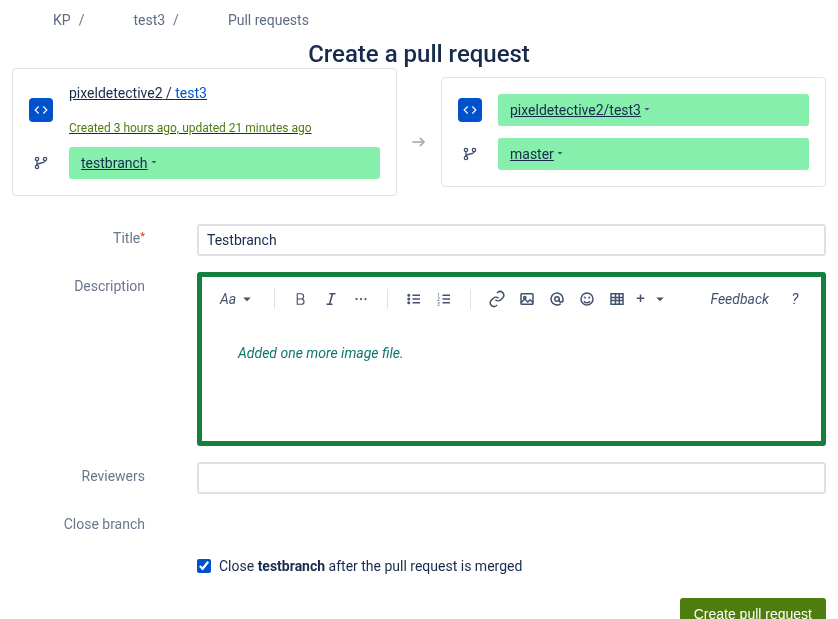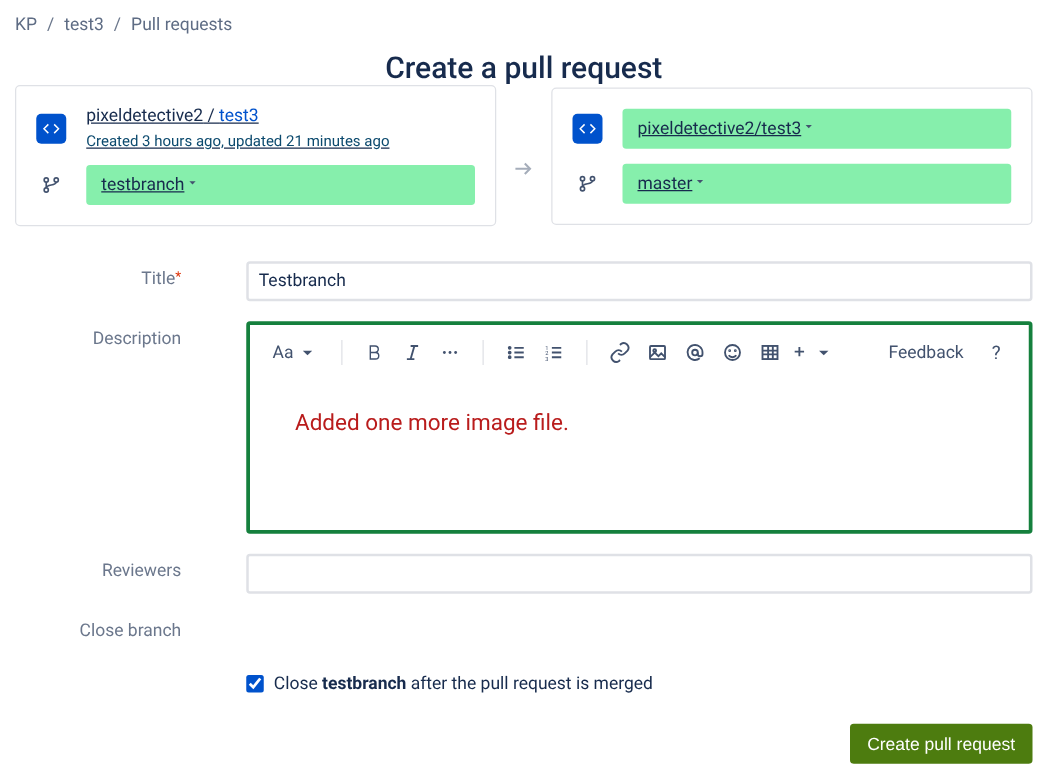--- a/index.html
+++ b/index.html
@@ -13,21 +13,21 @@
 }
 .breadcrumb {
   display: flex;
   align-items: center;
   gap: 8px;
   font-size: 14px;
   color: #5E6C84;
   margin-bottom: 12px;
 }
 .breadcrumb span.sep { color: #6B778C; }
-.breadcrumb a { color: #5E6C84; text-decoration: none; }
+.breadcrumb a { color: #5E6C84; text-decoration: none; margin-left: 41px; }
 h1.page-title {
   font-size: 24px;
   font-weight: 500;
   color: #172B4D;
   text-align: center;
 }
 .compare-row {
   display: flex;
   align-items: center;
   gap: 12px;
@@ -65,21 +65,21 @@
   display: flex;
   align-items: center;
   justify-content: center;
   color: #42526E;
   flex-shrink: 0;
 }
 .branch-icon svg { width: 16px; height: 16px; }
 .repo-info { flex: 1; }
 .repo-path { font-size: 14px; color: #172B4D; }
 .repo-path a { color: #0052CC; text-decoration: none; }
-.repo-meta { font-size: 12px; color: #0c4a6e; margin-top: 5px; }
+.repo-meta { font-size: 12px; color: #4d7c0f; margin-top: 20px; }
 .select-box {
   flex: 1;
   background: #86efac;
   border: none;
   border-radius: 3px;
   padding: 8px 12px;
   display: flex;
   align-items: center;
   cursor: pointer;
   font-size: 14px;
@@ -113,22 +113,23 @@
 .text-input {
   width: 100%;
   border: 2px solid #DFE1E6;
   border-radius: 3px;
   padding: 6px 8px;
   font-size: 14px;
   color: #172B4D;
   font-family: inherit;
 }
 .editor {
-  border: 3px solid #15803d;
+  border: 5px solid #15803d;
   border-radius: 3px;
+  font-style: italic;
 }
 .editor-toolbar {
   display: flex;
   align-items: center;
   padding: 8px 12px;
   gap: 4px;
 }
 .tb-group {
   display: flex;
   align-items: center;
@@ -150,22 +151,22 @@
   cursor: pointer;
   color: #42526E;
 }
 .tb-btn svg { width: 18px; height: 18px; }
 .tb-text-btn { padding: 0 6px; font-size: 14px; color: #42526E; }
 .tb-spacer { flex: 1; }
 .tb-feedback { color: #42526E; font-size: 14px; cursor: pointer; padding: 0 8px; }
 .tb-help { width: 28px; text-align: center; color: #42526E; cursor: pointer; font-size: 15px; }
 .editor-body {
   padding: 24px 36px 60px;
-  font-size: 18px;
-  color: #b91c1c;
+  font-size: 14px;
+  color: #0f766e;
   min-height: 120px;
 }
 .cb-row {
   display: flex;
   align-items: center;
   gap: 8px;
   padding-top: 4px;
   margin-top: 44px;
 }
 .cb-row input[type=checkbox] {

